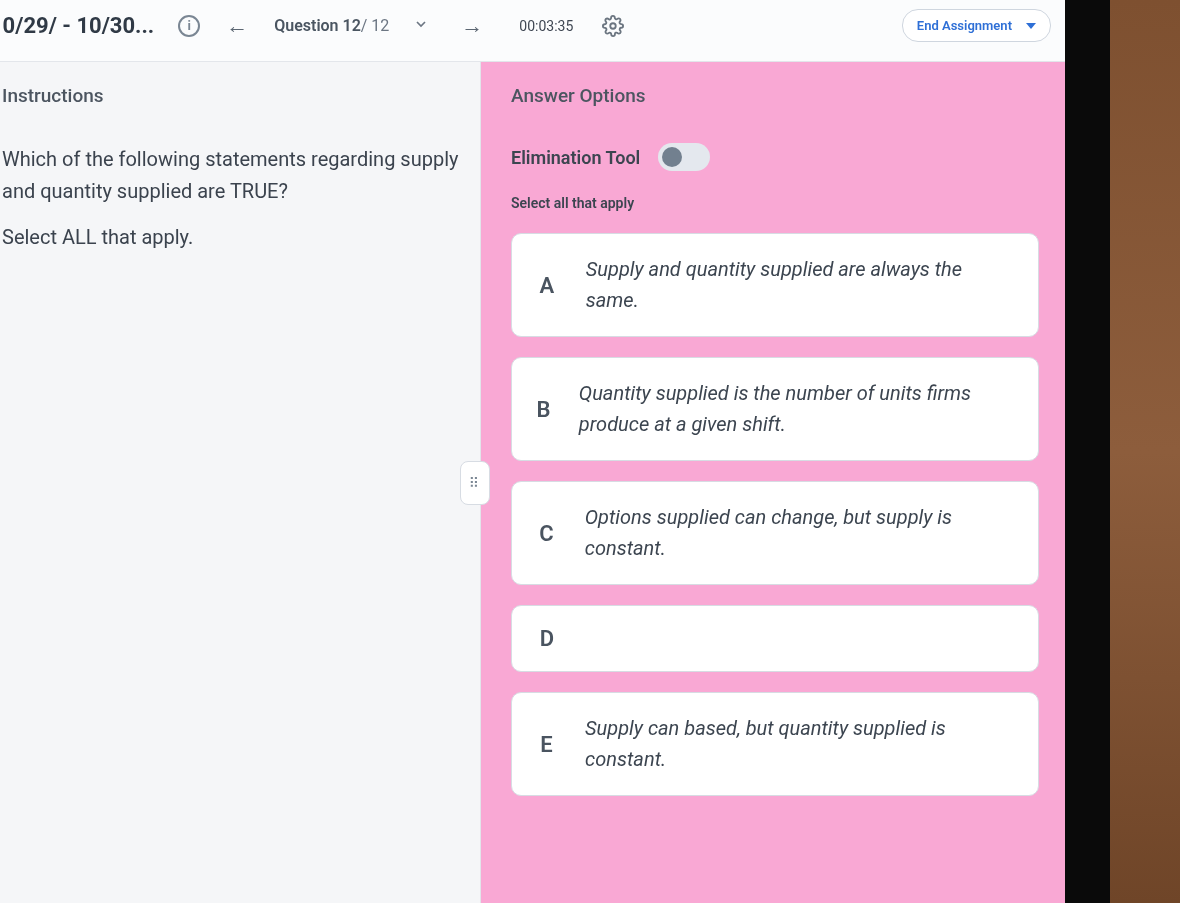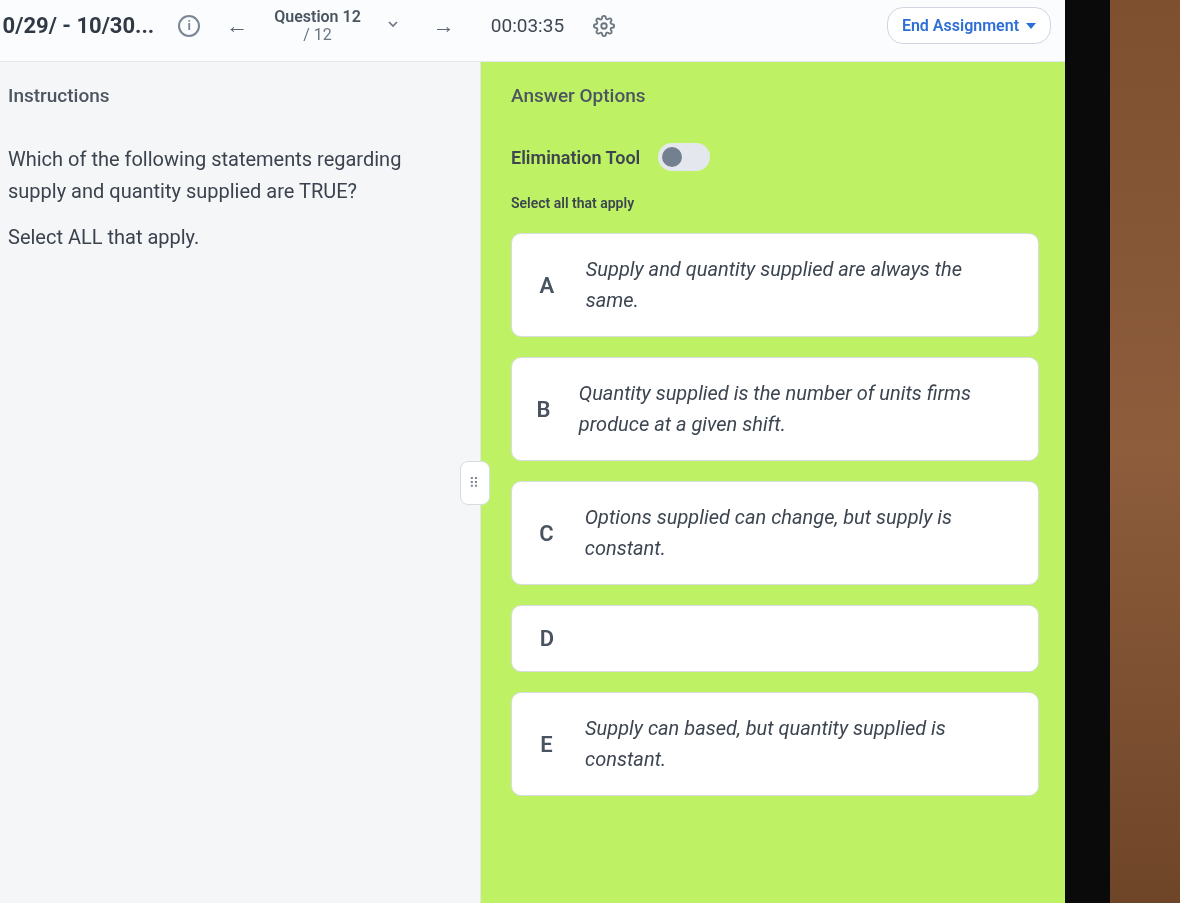--- a/index.html
+++ b/index.html
@@ -62,66 +62,66 @@
     font-weight: 700;
   }
   .arrow-btn {
     color: #5b6672;
     font-size: 22px;
     padding: 4px 8px;
     cursor: pointer;
     user-select: none;
   }
   .qcounter {
-    display: flex; flex-direction: column; align-items: center;
+    display: flex; flex-direction: row; align-items: center;
     color: #6c7683;
     line-height: 1.1;
     font-size: 16px;
   }
   .qcounter .ln1 { font-weight: 600; color:#4a5561;}
   .chev {
     color:#6c7683; font-size:18px; padding:4px 6px; cursor:pointer;
   }
   .timer {
-    font-size: 19px;
+    font-size: 14px;
     color: #3f4753;
     font-variant-numeric: tabular-nums;
     margin: 0 10px;
   }
   .gear {
     width:24px;height:24px;
     display:flex;align-items:center;justify-content:center;
     color:#6b7580; cursor:pointer;
   }
   .end-btn {
     border: 1px solid #cfd6df;
     border-radius: 16px;
     padding: 8px 14px;
     color: #2e6fd6;
     font-weight: 600;
-    font-size: 16px;
+    font-size: 13px;
     background: #fff;
-    display:flex; align-items:center; gap:7px;
+    display:flex; align-items:center; gap:14px;
     cursor:pointer;
   }
   .caret-down {
     width:0;height:0;border-left:5px solid transparent;border-right:5px solid transparent;border-top:6px solid #2e6fd6;
   }
   
   .content {
     flex:1;
     display:flex;
     position: relative;
   }
   .left-pane, .right-pane {
     flex:1;
     padding: 22px 26px 22px 0;
   }
-  .left-pane { padding-right: 20px; padding-left:8px; max-width: 480px;}
-  .right-pane { border-left: 1px solid #e2e5ea; padding-left: 30px; background:#bef264;}
+  .left-pane { padding-right: 20px; padding-left:2px; max-width: 480px;}
+  .right-pane { border-left: 1px solid #e2e5ea; padding-left: 30px; background:#f9a8d4;}
   .section-title {
     font-size: 19px;
     color: #4c5560;
     font-weight: 500;
     margin-bottom: 36px;
   }
   .question-text {
     font-size: 20px;
     color: #3b434e;
     line-height: 1.6;

